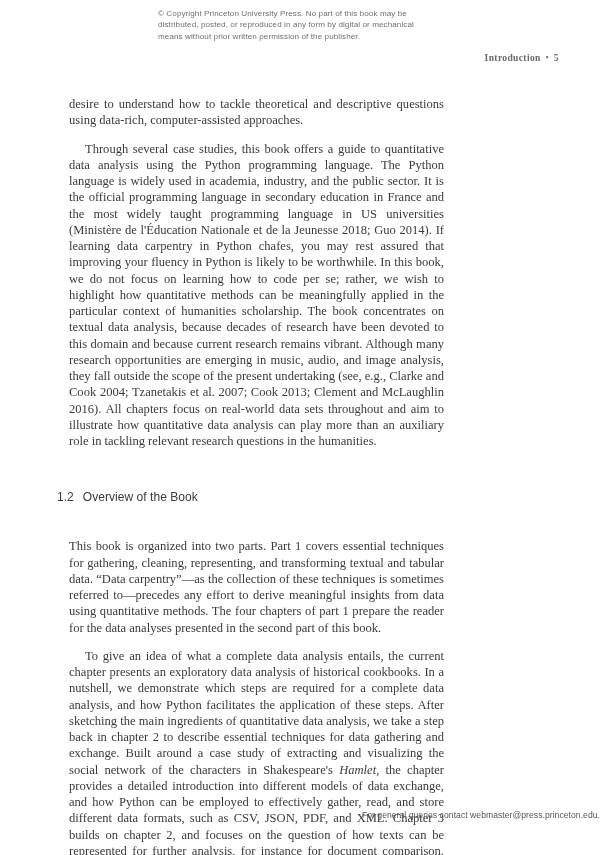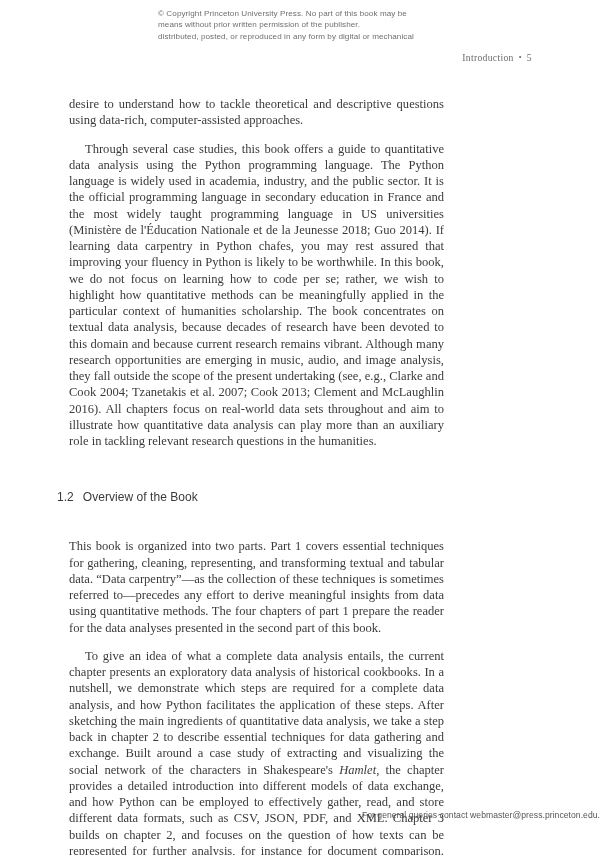--- a/index.html
+++ b/index.html
@@ -33,27 +33,28 @@
     font-size: 8.1px;
     line-height: 11.4px;
     color: #6f6f6f;
     letter-spacing: 0.01em;
   }
   .copyright p { margin: 0; }
 
   
   .running-head {
     position: absolute;
-    right: 68px;
+    right: 41px;
     top: 52px;
     font-family: "Liberation Serif", serif;
     font-size: 9.6px;
     color: #6a6a6a;
     letter-spacing: 0.035em;
     white-space: nowrap;
+    font-weight: bold;
   }
   .running-head .rh-dot {
     display: inline-block;
     padding: 0 5px;
     font-size: 8px;
     vertical-align: 1.5px;
   }
 
   
   .content {
@@ -105,22 +106,22 @@
     letter-spacing: 0.005em;
   }
 </style>
 </head>
 <body>
 
 <div class="page">
 
   <div class="copyright">
     <p>© Copyright Princeton University Press. No part of this book may be</p>
+    <p>distributed, posted, or reproduced in any form by digital or mechanical</p>
     <p>means without prior written permission of the publisher.</p>
-    <p>distributed, posted, or reproduced in any form by digital or mechanical</p>
   </div>
 
   <div class="running-head">
     <span>Introduction</span><span class="rh-dot">•</span><span>5</span>
   </div>
 
   <div class="content">
 
     <p class="body">desire to understand how to tackle theoretical and descriptive questions using data-rich, computer-assisted approaches.</p>
 

